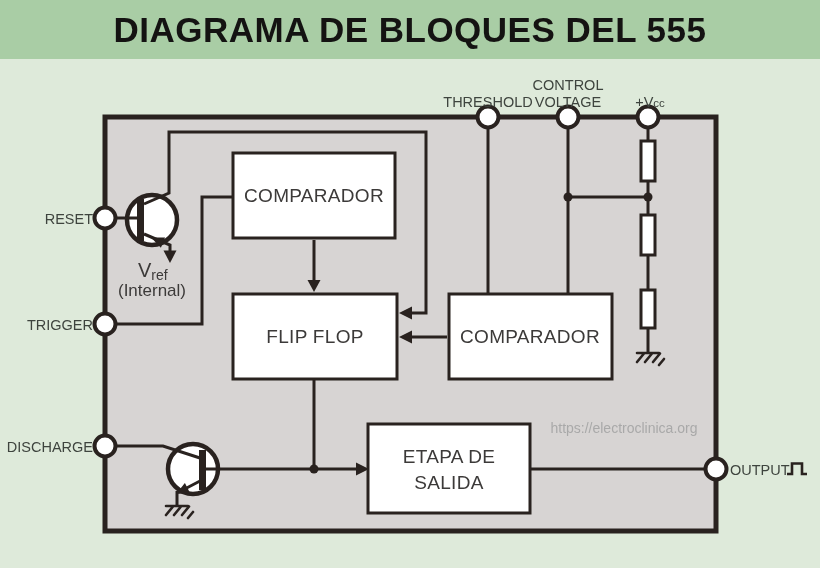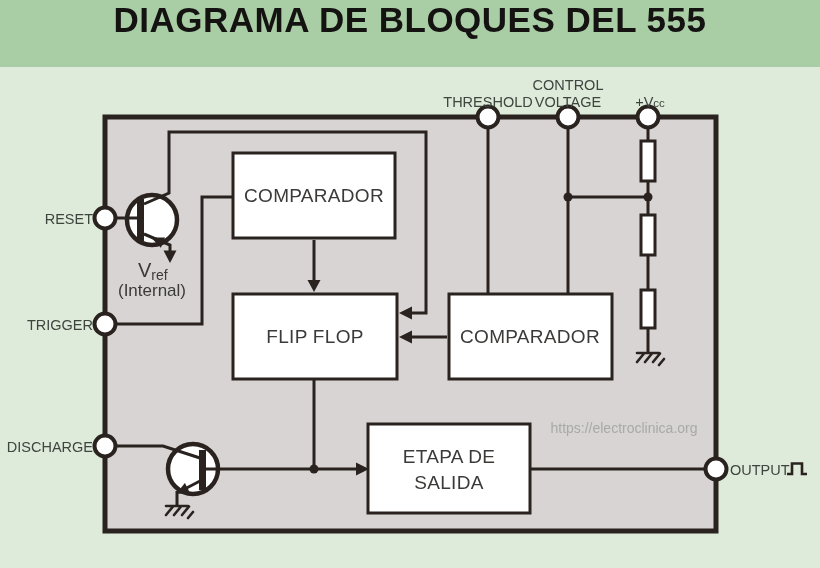--- a/index.html
+++ b/index.html
@@ -4,22 +4,22 @@
 <style>
   :root{
     --header-band:#a9cda5; --page-bg:#deeada; --diagram-bg:#d7d4d3;
     --line:#29221f; --box-fill:#ffffff; --label-text:#3e443e;
     --block-text:#3c3a39; --watermark-text:#a9a9a9; --title-text:#141312;
   }
   html,body{margin:0;padding:0;}
   body{width:820px;height:568px;background:var(--page-bg);overflow:hidden;
        font-family:"Liberation Sans",sans-serif;position:relative;}
   .stage{position:absolute;inset:0;width:820px;height:568px;}
-  header{position:absolute;left:0;top:0;width:820px;height:67px;
-         background:var(--header-band);display:flex;align-items:flex-start;justify-content:center;}
+  header{position:absolute;left:0;top:0;width:820px;height:59px;
+         background:var(--header-band);display:flex;align-items:center;justify-content:center;}
   header h1{margin:0;font-size:35px;font-weight:bold;letter-spacing:0.5px;
             color:var(--title-text);font-family:"Liberation Sans",sans-serif;}
   svg{position:absolute;left:0;top:0;}
   .wire{stroke:var(--line);stroke-width:3;fill:none;stroke-linejoin:miter;}
   .border{fill:var(--diagram-bg);stroke:var(--line);stroke-width:5;}
   .box{fill:var(--box-fill);stroke:var(--line);stroke-width:3;}
   .res{fill:var(--box-fill);stroke:var(--line);stroke-width:3;}
   .pin{fill:var(--box-fill);stroke:var(--line);stroke-width:4;}
   .tr{fill:var(--box-fill);stroke:var(--line);stroke-width:4.5;}
   .solid{fill:var(--line);stroke:none;}

